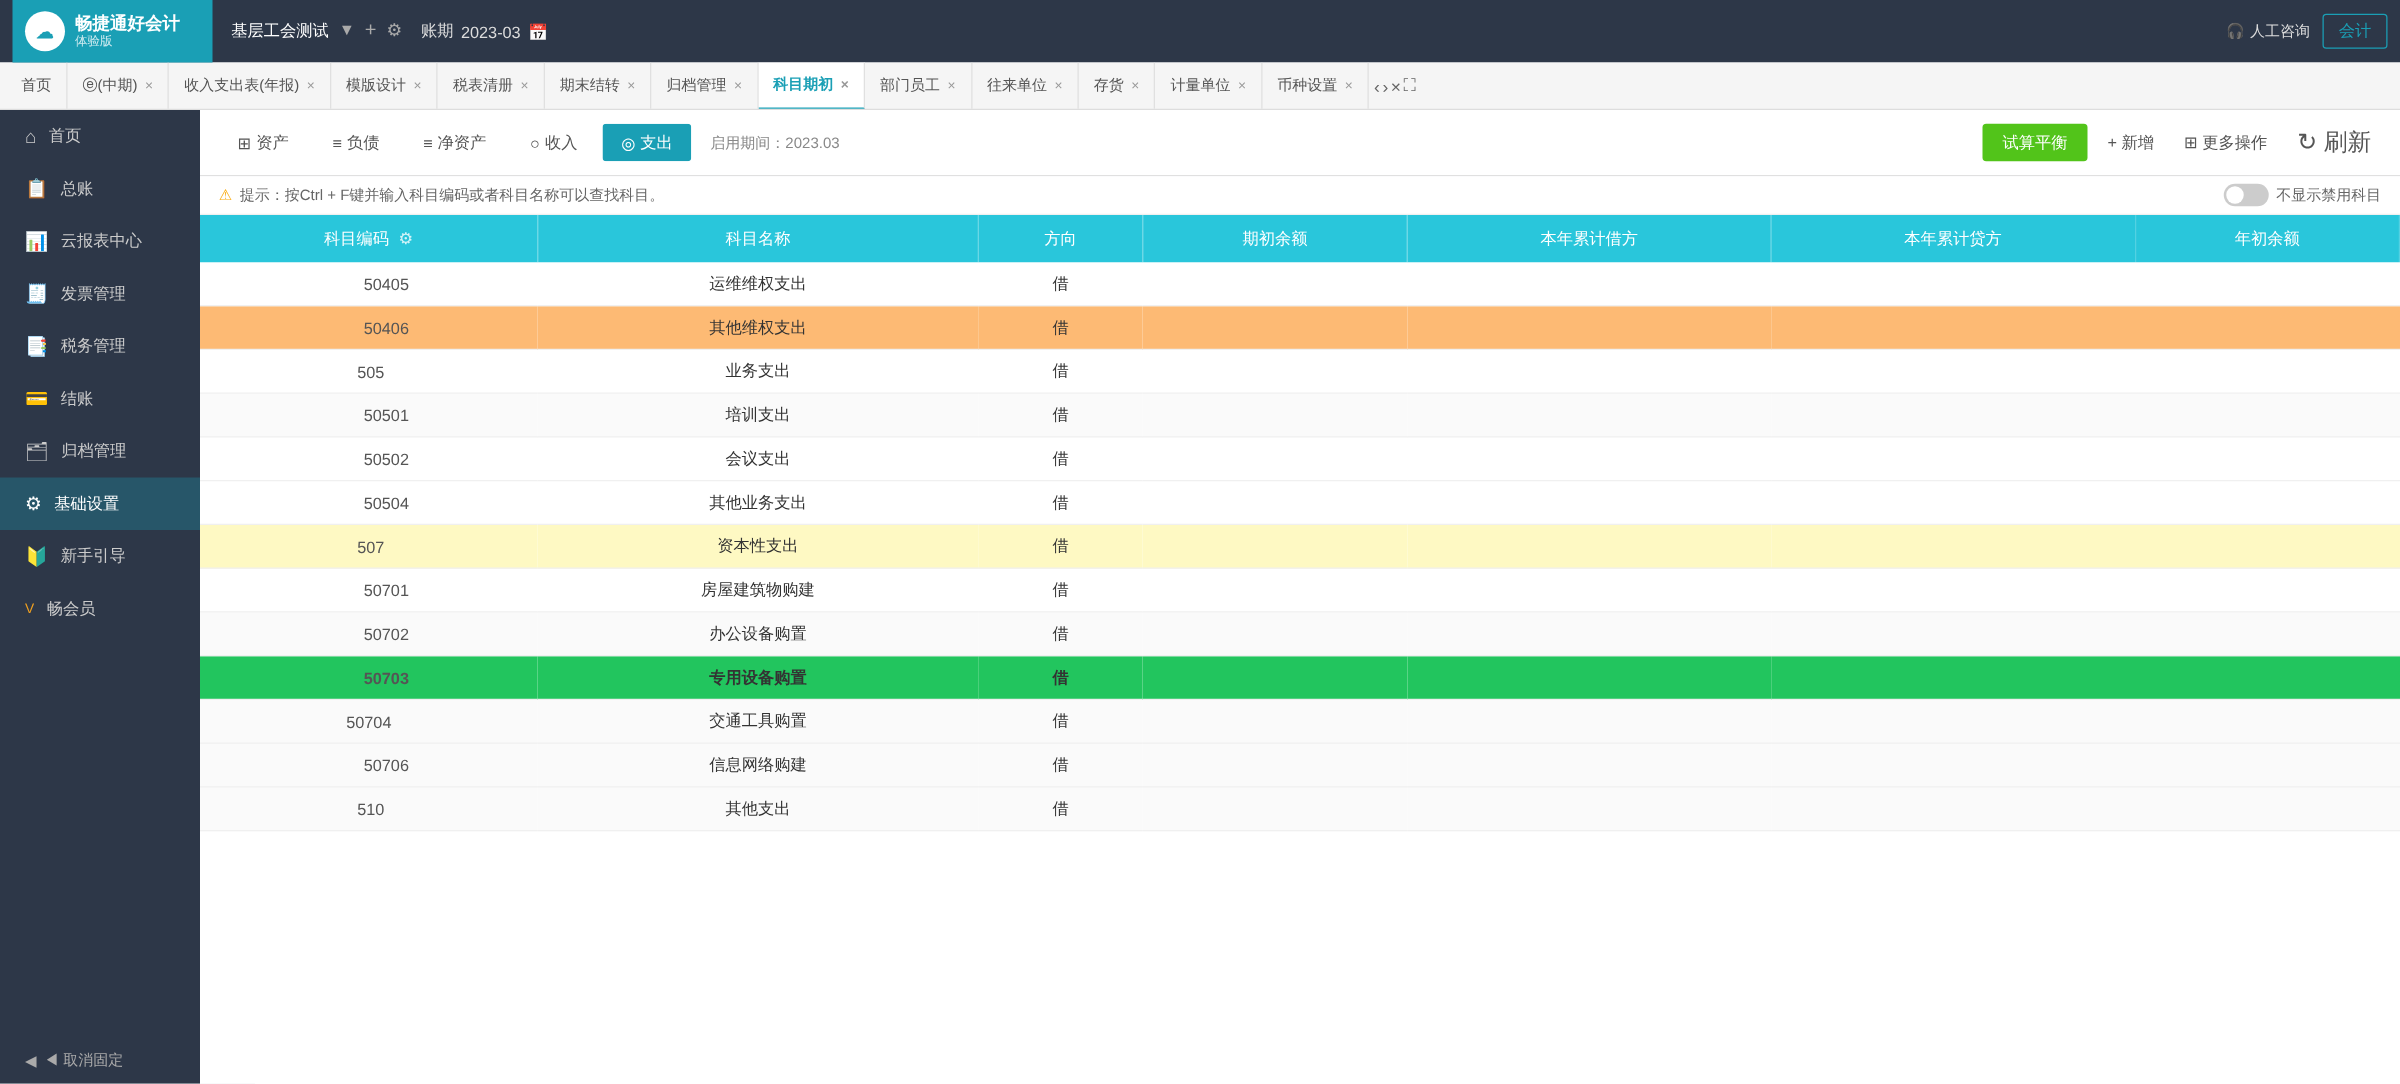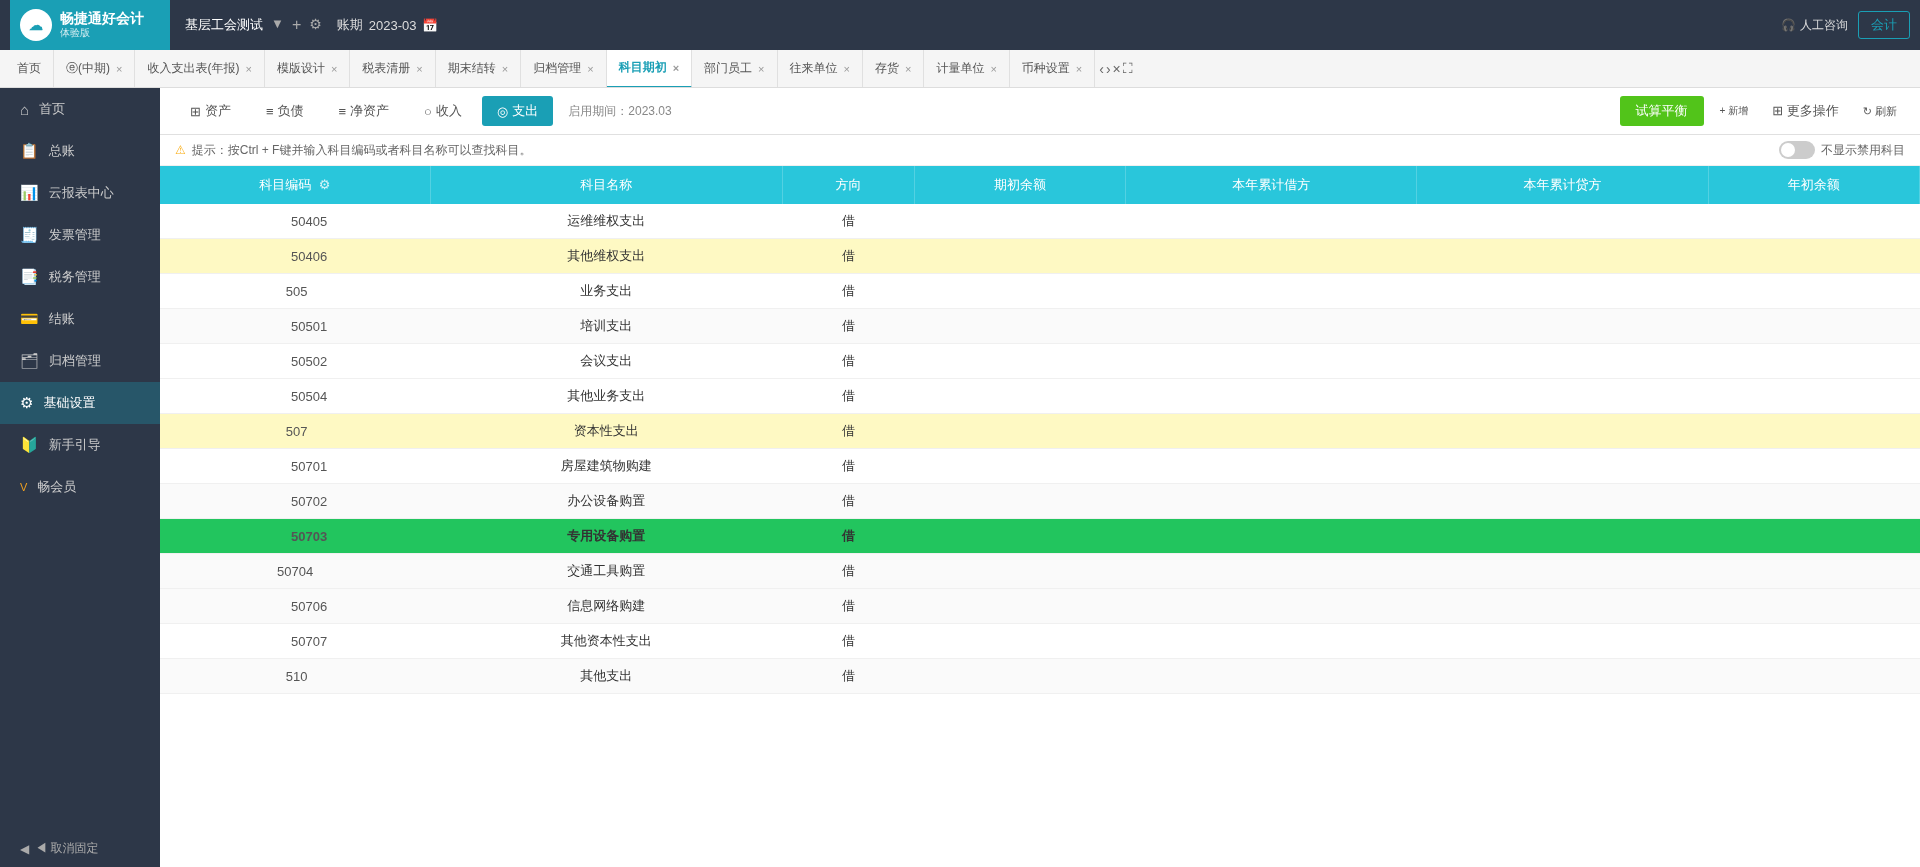--- a/index.html
+++ b/index.html
@@ -97,29 +97,29 @@
     .sub-tab.active { background: #1a9fb5; color: white; }
     .sub-tab-icon { font-size: 13px; }
     .period-info { margin-left: 10px; font-size: 12px; color: #888; }
     .toolbar-right { margin-left: auto; display: flex; align-items: center; gap: 8px; }
     .btn-calc {
       background: #52c41a; color: white; border: none;
       padding: 6px 16px; border-radius: 3px; cursor: pointer; font-size: 13px;
     }
     .btn-add {
       display: flex; align-items: center; gap: 4px;
-      color: #555; font-size: 10px; cursor: pointer; padding: 5px 8px;
+      color: #555; font-size: 13px; cursor: pointer; padding: 5px 8px;
     }
     .btn-more {
       display: flex; align-items: center; gap: 4px;
       color: #555; font-size: 13px; cursor: pointer; padding: 5px 8px;
     }
     .btn-refresh {
       display: flex; align-items: center; gap: 4px;
-      color: #555; font-size: 11px; cursor: pointer; padding: 5px 8px;
+      color: #555; font-size: 19px; cursor: pointer; padding: 5px 8px;
     }
 
     
     .tip-bar {
       display: flex; align-items: center; gap: 6px;
       background: #fff; padding: 6px 15px;
       border-bottom: 1px solid #f0f0f0; font-size: 12px; color: #666;
     }
     .tip-icon { color: #faad14; }
     .tip-right { margin-left: auto; display: flex; align-items: center; gap: 6px; font-size: 12px; color: #666; }
@@ -362,21 +362,21 @@
         <tbody id="table-body">
         <tr style="background: white;">
     <td class="col-code" style="padding-left:40px">50405</td>
     <td class="col-name">运维维权支出</td>
     <td class="col-dir">借</td>
     <td class="col-num"></td>
     <td class="col-num"></td>
     <td class="col-num"></td>
     <td class="col-num"></td>
   </tr>
-            <tr style="background: #fef9c3;">
+            <tr style="background: #fdba74;">
     <td class="col-code" style="padding-left:40px">50406</td>
     <td class="col-name">其他维权支出</td>
     <td class="col-dir">借</td>
     <td class="col-num"></td>
     <td class="col-num"></td>
     <td class="col-num"></td>
     <td class="col-num"></td>
   </tr>
             <tr style="background: white;">
     <td class="col-code" style="padding-left:15px">505</td>
@@ -461,29 +461,20 @@
   </tr>
             <tr style="background: rgb(250, 250, 250);">
     <td class="col-code" style="padding-left:40px">50706</td>
     <td class="col-name">信息网络购建</td>
     <td class="col-dir">借</td>
     <td class="col-num"></td>
     <td class="col-num"></td>
     <td class="col-num"></td>
     <td class="col-num"></td>
   </tr>
-            <tr style="background: white;">
-    <td class="col-code" style="padding-left:40px">50707</td>
-    <td class="col-name">其他资本性支出</td>
-    <td class="col-dir">借</td>
-    <td class="col-num"></td>
-    <td class="col-num"></td>
-    <td class="col-num"></td>
-    <td class="col-num"></td>
-  </tr>
             <tr style="background: rgb(250, 250, 250);">
     <td class="col-code" style="padding-left:15px">510</td>
     <td class="col-name">其他支出</td>
     <td class="col-dir">借</td>
     <td class="col-num"></td>
     <td class="col-num"></td>
     <td class="col-num"></td>
     <td class="col-num"></td>
   </tr>
           </tbody>

